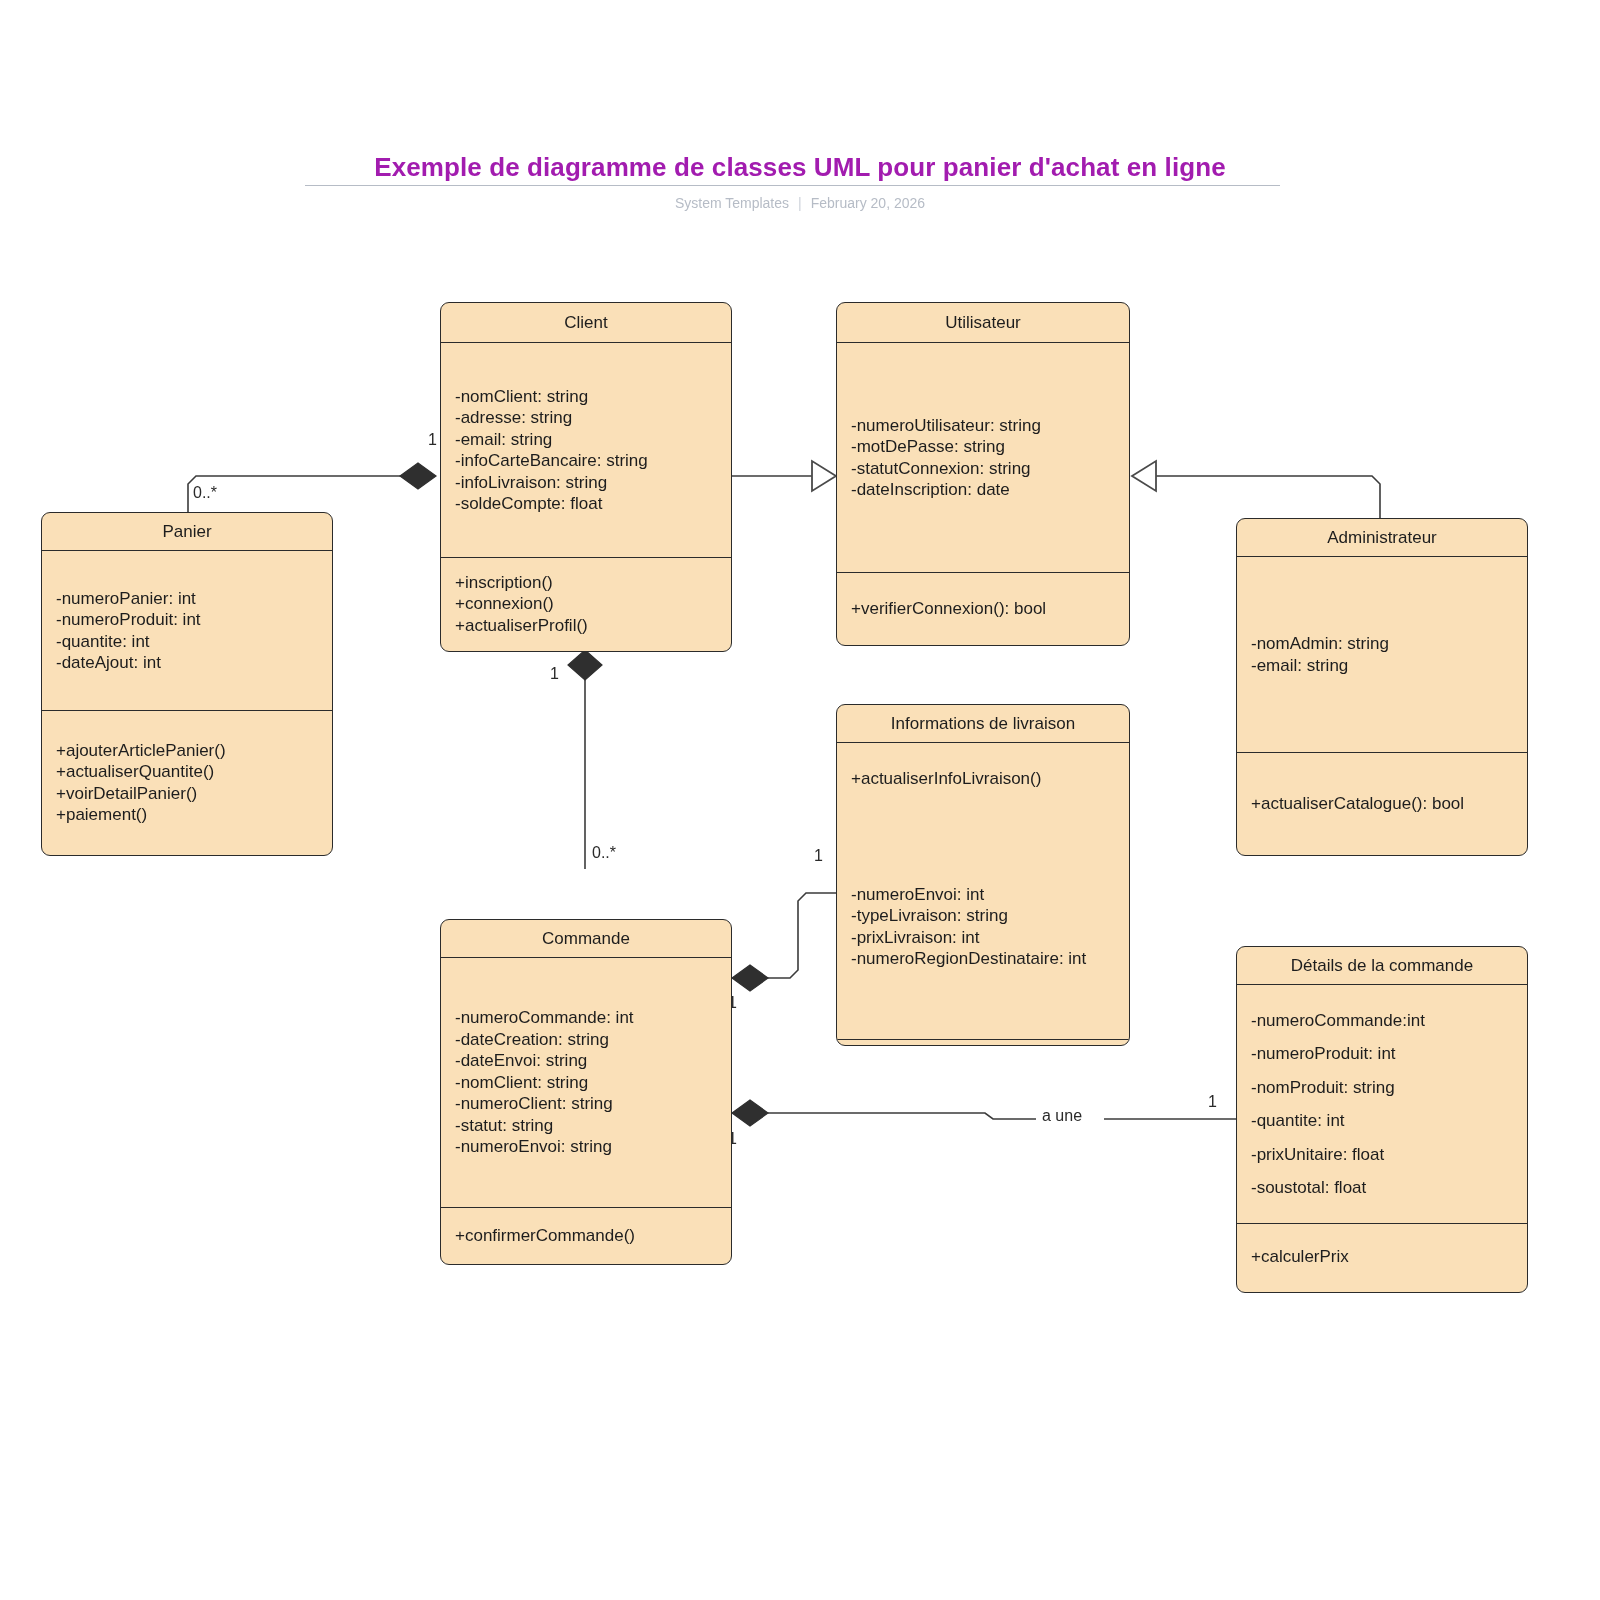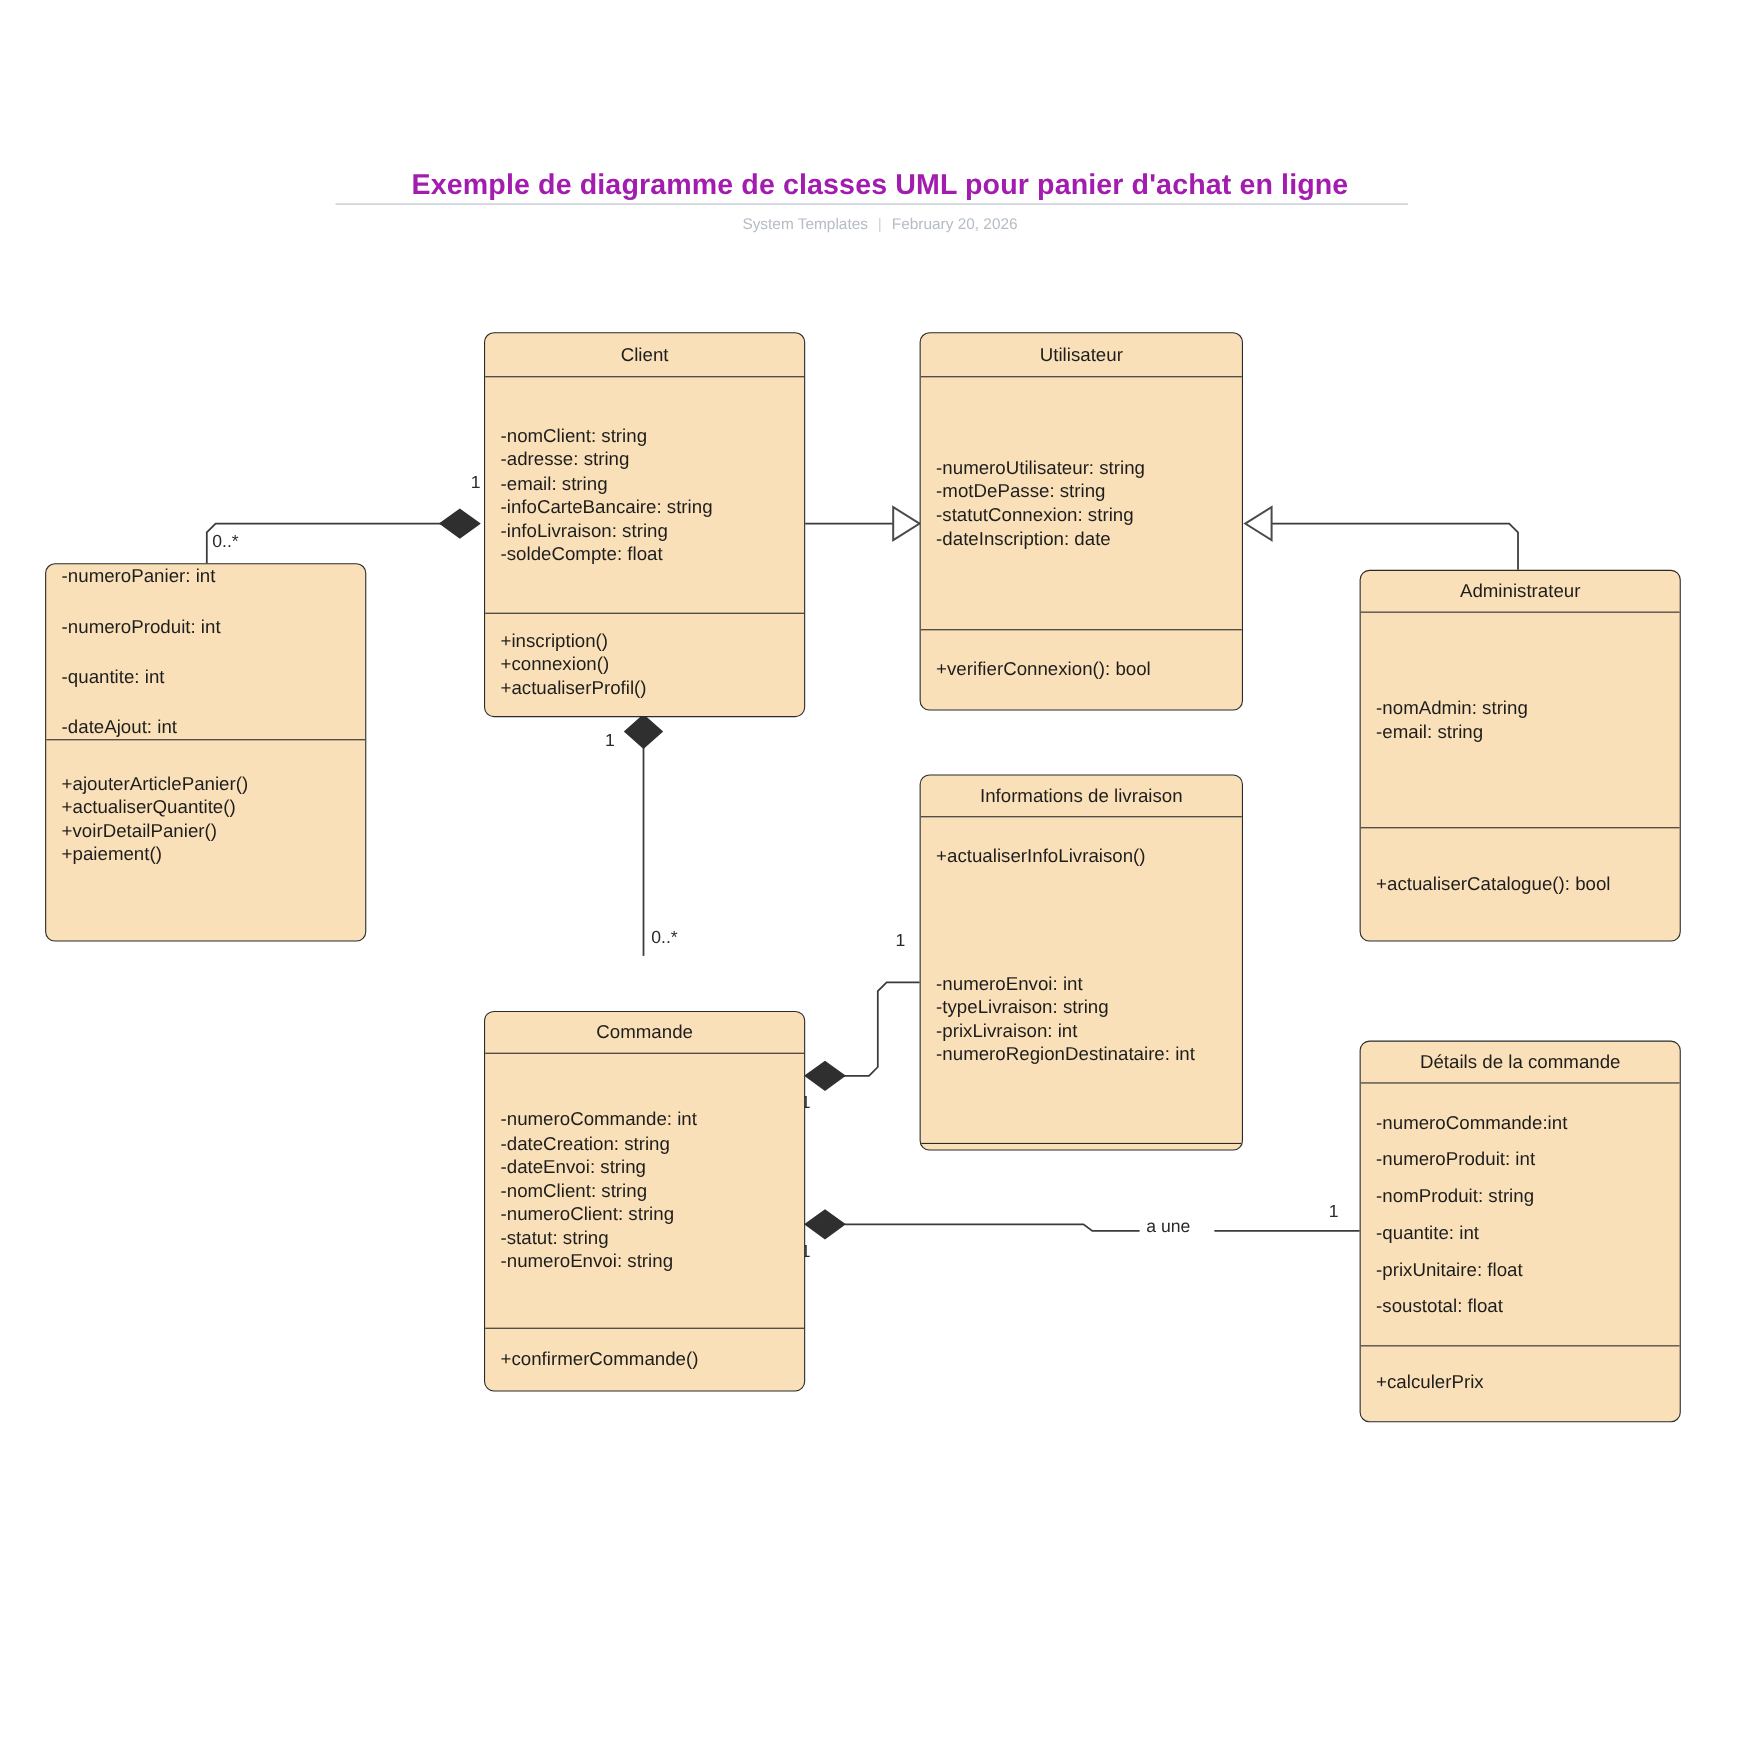--- a/index.html
+++ b/index.html
@@ -210,21 +210,22 @@
     <div class="uml-line">-motDePasse: string</div>
     <div class="uml-line">-statutConnexion: string</div>
     <div class="uml-line">-dateInscription: date</div>
   </div>
   <div class="uml-compartment" style="height:71px;">
     <div class="uml-line">+verifierConnexion(): bool</div>
   </div>
 </div>
 
 <div class="uml-class" style="left:41px; top:512px; width:292px; height:344px;">
-  <div class="uml-compartment attrs" style="height:160px;justify-content:space-between;">
+  <div class="uml-name" style="height:38px;">Panier</div>
+  <div class="uml-compartment attrs" style="height:160px;">
     <div class="uml-line">-numeroPanier: int</div>
     <div class="uml-line">-numeroProduit: int</div>
     <div class="uml-line">-quantite: int</div>
     <div class="uml-line">-dateAjout: int</div>
   </div>
   <div class="uml-compartment" style="height:143px;">
     <div class="uml-line">+ajouterArticlePanier()</div>
     <div class="uml-line">+actualiserQuantite()</div>
     <div class="uml-line">+voirDetailPanier()</div>
     <div class="uml-line">+paiement()</div>

